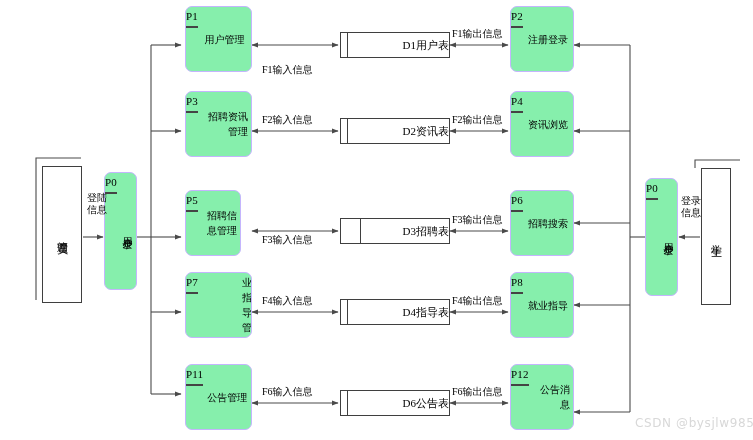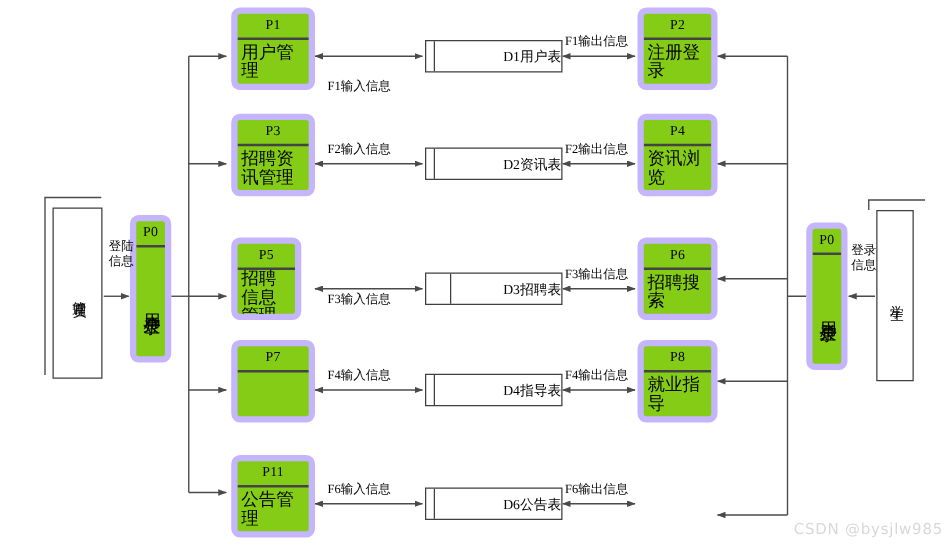--- a/index.html
+++ b/index.html
@@ -19,44 +19,43 @@
     position: absolute;
     left: 0;
     top: 0;
     width: 753px;
     height: 440px;
   }
   
   .proc {
     position: absolute;
     box-sizing: border-box;
-    border: 5px solid #c4b5fd;
+    border: 1px solid #c4b5fd;
     border-radius: 7px;
-    background: #84cc16;
-    display: flex;
-    flex-direction: column;
+    background: #86efac;
+    display: flex;
     overflow: hidden;
   }
   .proc .pid {
     height: 19px;
     line-height: 19px;
     text-align: center;
     font-size: 11px;
     color: #000;
     border-bottom: 2px solid #444;
     flex: 0 0 auto;
     letter-spacing: .2px;
   }
   .proc .pbody {
     flex: 1 1 auto;
     display: flex;
     align-items: center;
     justify-content: center;
-    text-align: left;
-    font-size: 14px;
+    text-align: right;
+    font-size: 10px;
     line-height: 15px;
     color: #000;
     padding: 0 3px;
   }
   
   .store {
     position: absolute;
     box-sizing: border-box;
     border: 1px solid #3f3f3f;
     background: #ffffff;
@@ -256,16 +255,20 @@
   <div class="proc" style="left:185px; top:364px; width:67px; height:66px;">
     <div class="pid">P11</div>
     <div class="pbody">公告管理</div>
   </div>
   <div class="flabel" style="left:262px; top:386px;">F6输入信息</div>
   <div class="store" style="left:340px; top:390px; width:110px; height:26px;">
     <div class="tick"></div>
     <div class="slabel">D6公告表</div>
   </div>
   <div class="flabel" style="left:452px; top:386px;">F6输出信息</div>
+  <div class="proc" style="left:510px; top:364px; width:64px; height:66px;">
+    <div class="pid">P12</div>
+    <div class="pbody">公告消息</div>
+  </div>
 
   <div class="watermark" style="left:635px; top:416px;">CSDN @bysjlw985</div>
 
 </div>
 
 </body></html>

